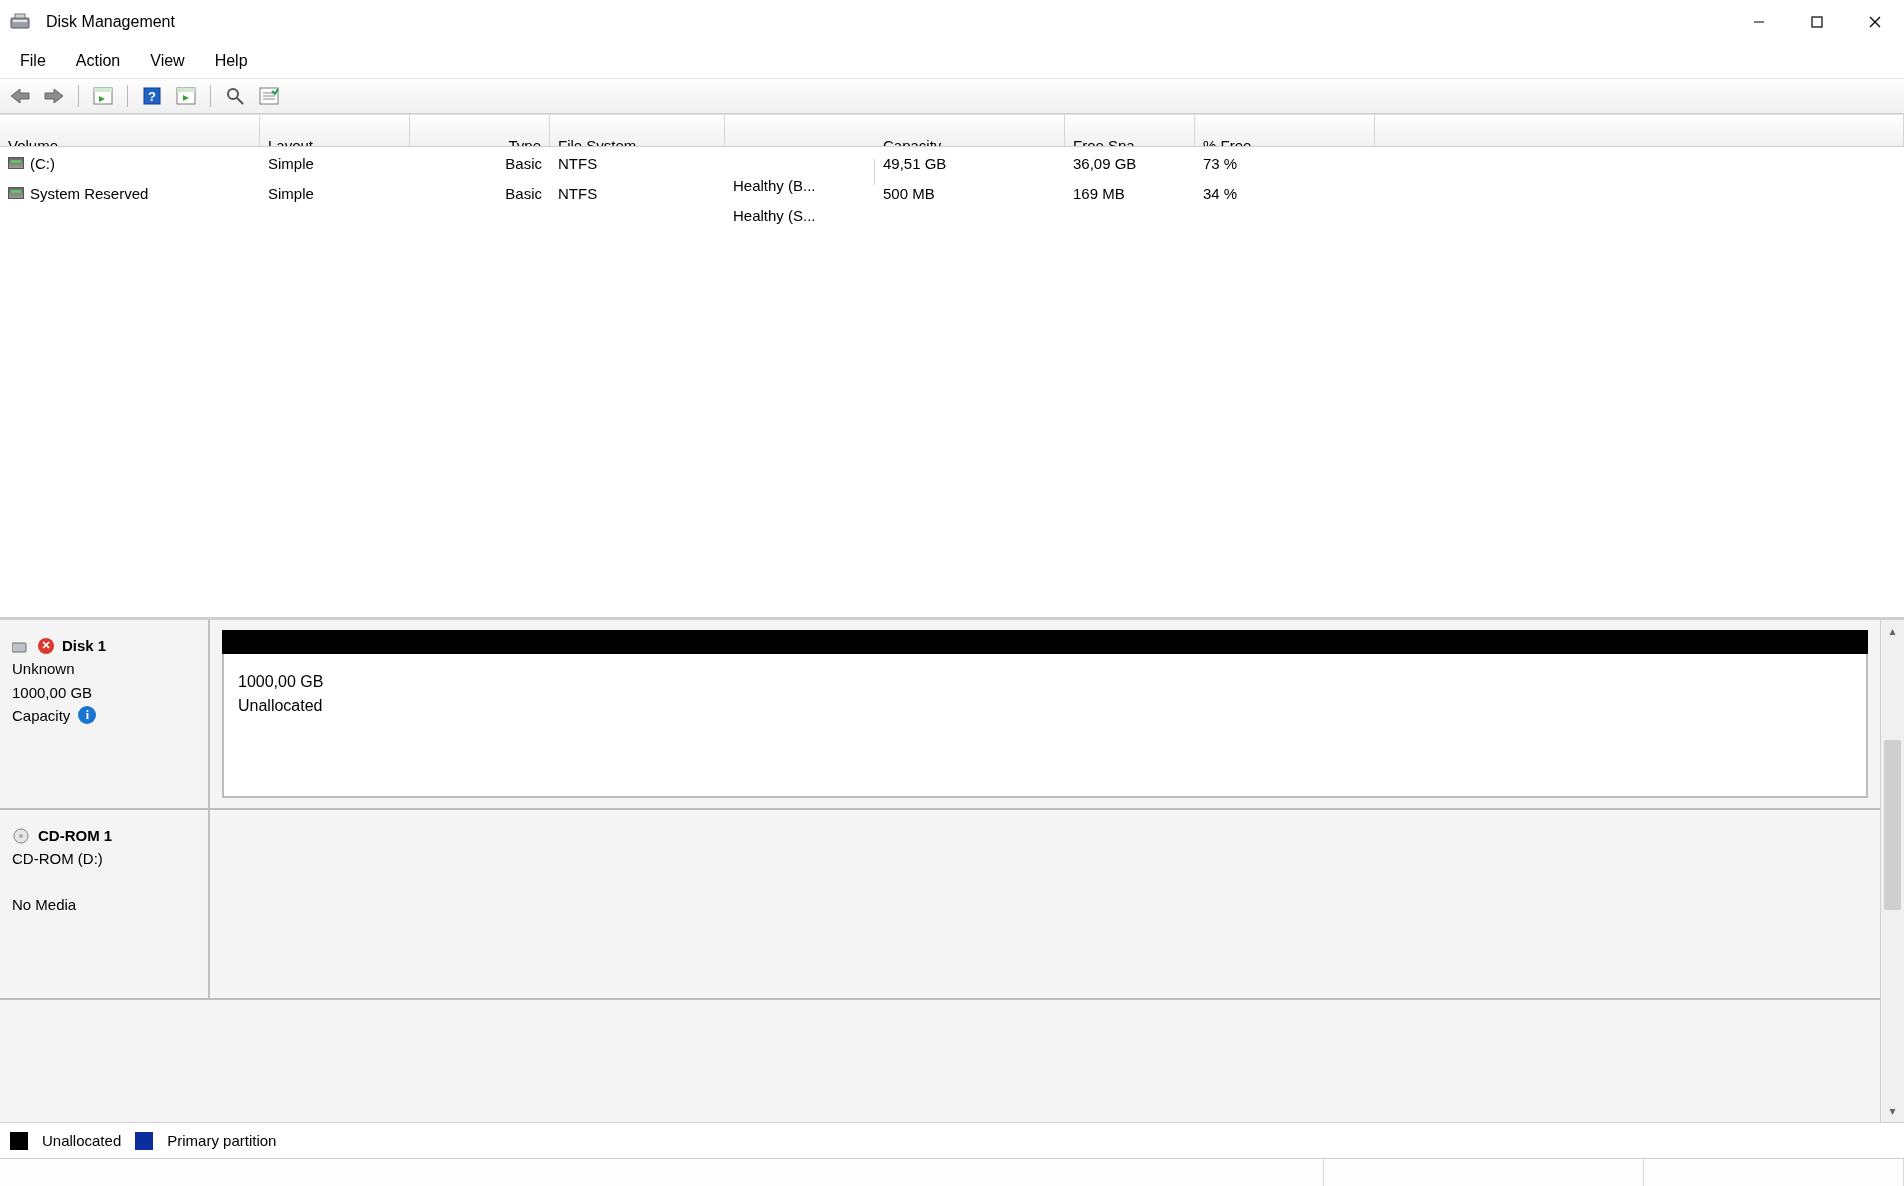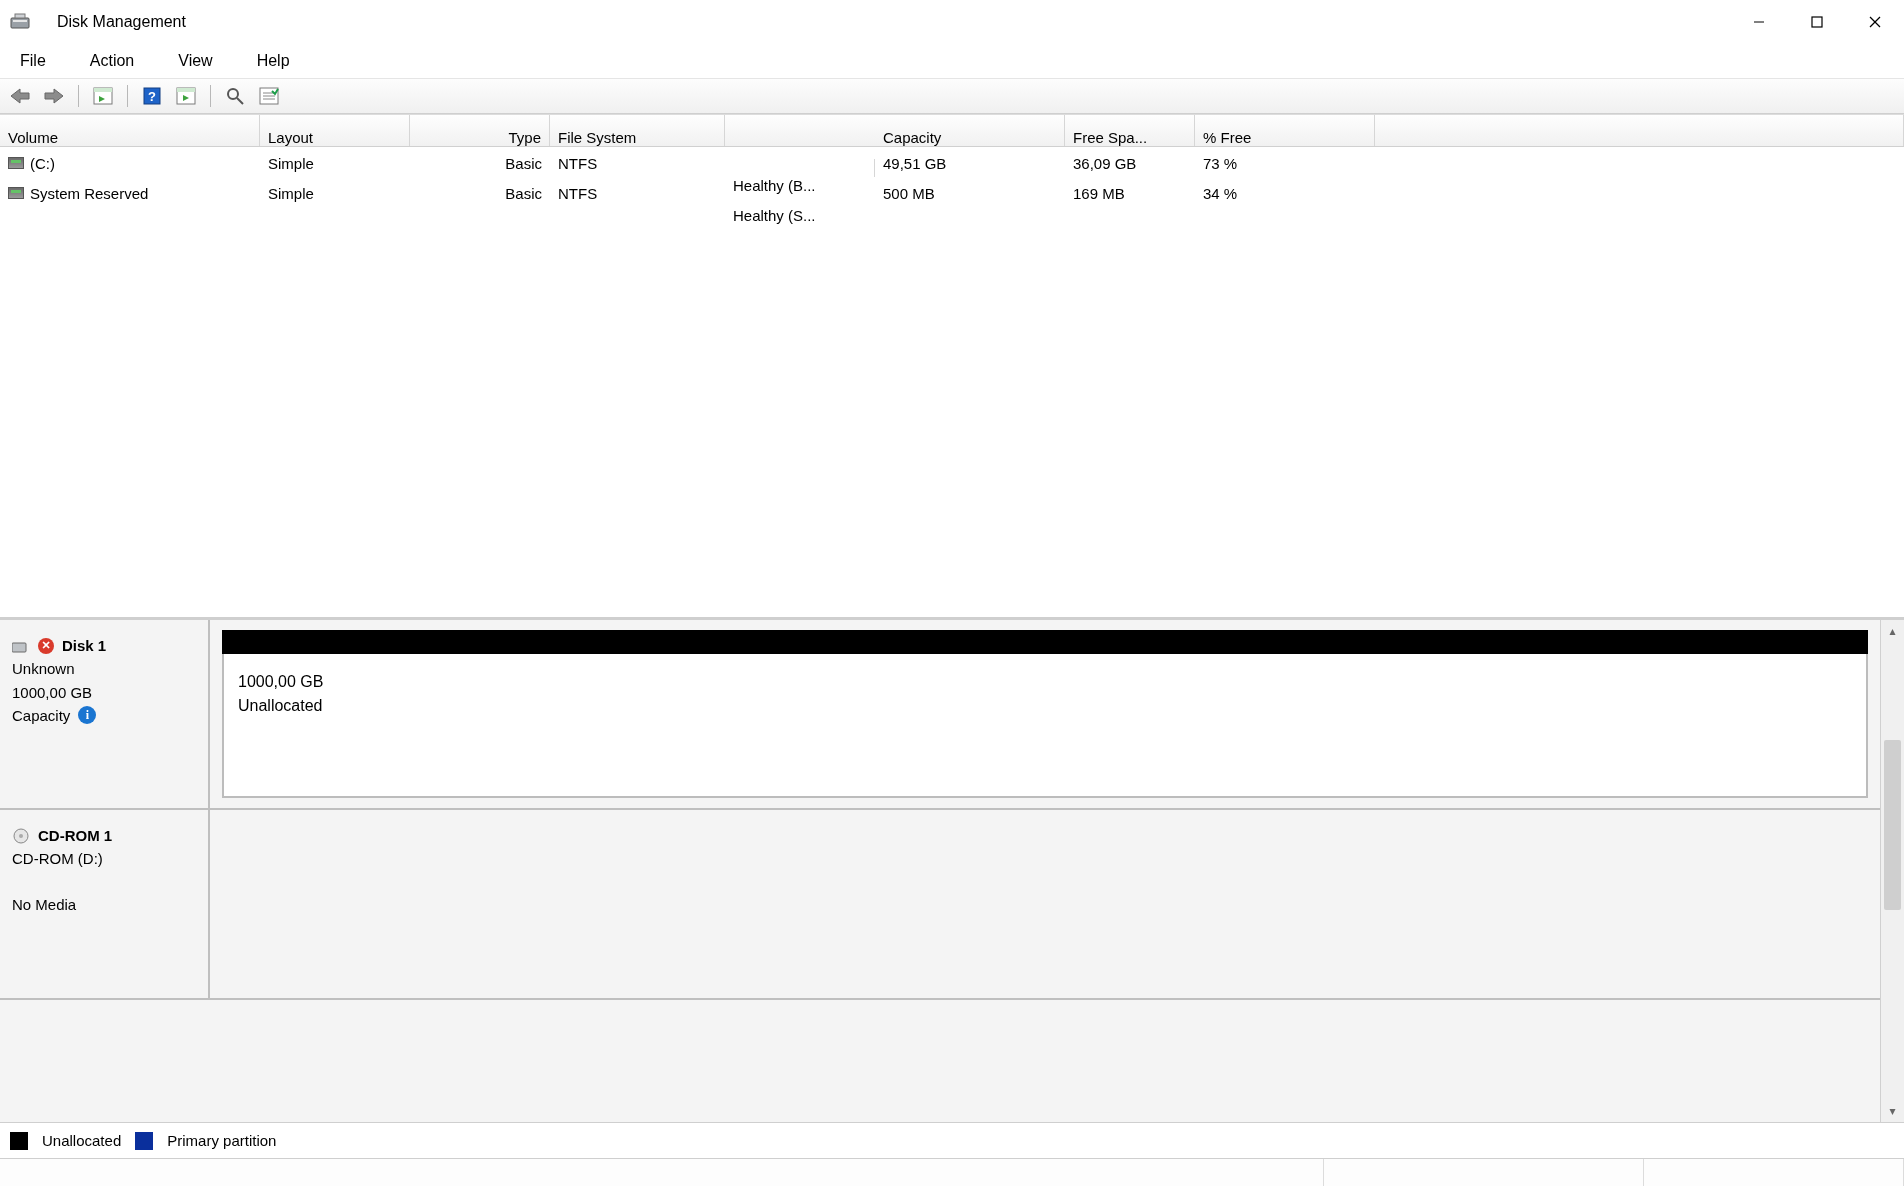--- a/index.html
+++ b/index.html
@@ -20,42 +20,42 @@
     height: 44px;
     display: flex;
     align-items: center;
     justify-content: space-between;
     background: #fff;
   }
   .titlebar-left {
     display: flex;
     align-items: center;
     padding-left: 10px;
-    gap: 27px;
+    gap: 16px;
   }
   .app-icon {
     width: 20px; height: 20px;
     display: inline-flex; align-items: center; justify-content: center;
   }
   .titlebar-title { font-size: 16px; }
   .win-controls { display: flex; }
   .win-btn {
     width: 58px; height: 36px;
     display: flex; align-items: center; justify-content: center;
     font-size: 14px;
   }
   .win-btn svg { stroke: #000; }
 
   
   .menubar {
     height: 34px;
     display: flex;
     align-items: center;
     padding: 0 8px;
-    gap: 20px;
+    gap: 6px;
     background: #fff;
   }
   .menu-item {
     padding: 4px 12px;
     font-size: 16px;
   }
 
   
   .toolbar {
     height: 36px;
@@ -84,21 +84,21 @@
   }
   .thead {
     display: flex;
     height: 32px;
     background: linear-gradient(#fefefe, #f1f1f1);
     border-bottom: 1px solid #d0d0d0;
     font-size: 15px;
   }
   .th {
     border-right: 1px solid #d6d6d6;
-    padding: 14px 8px 4px 8px;
+    padding: 22px 8px 4px 8px;
     white-space: nowrap;
     overflow: hidden;
     text-overflow: ellipsis;
   }
   .col-volume { width: 260px; }
   .col-layout { width: 150px; }
   .col-type { width: 140px; text-align: right; }
   .col-fs { width: 175px; }
   .col-status { width: 150px; margin-top: 44px; }
   .col-capacity { width: 190px; }

